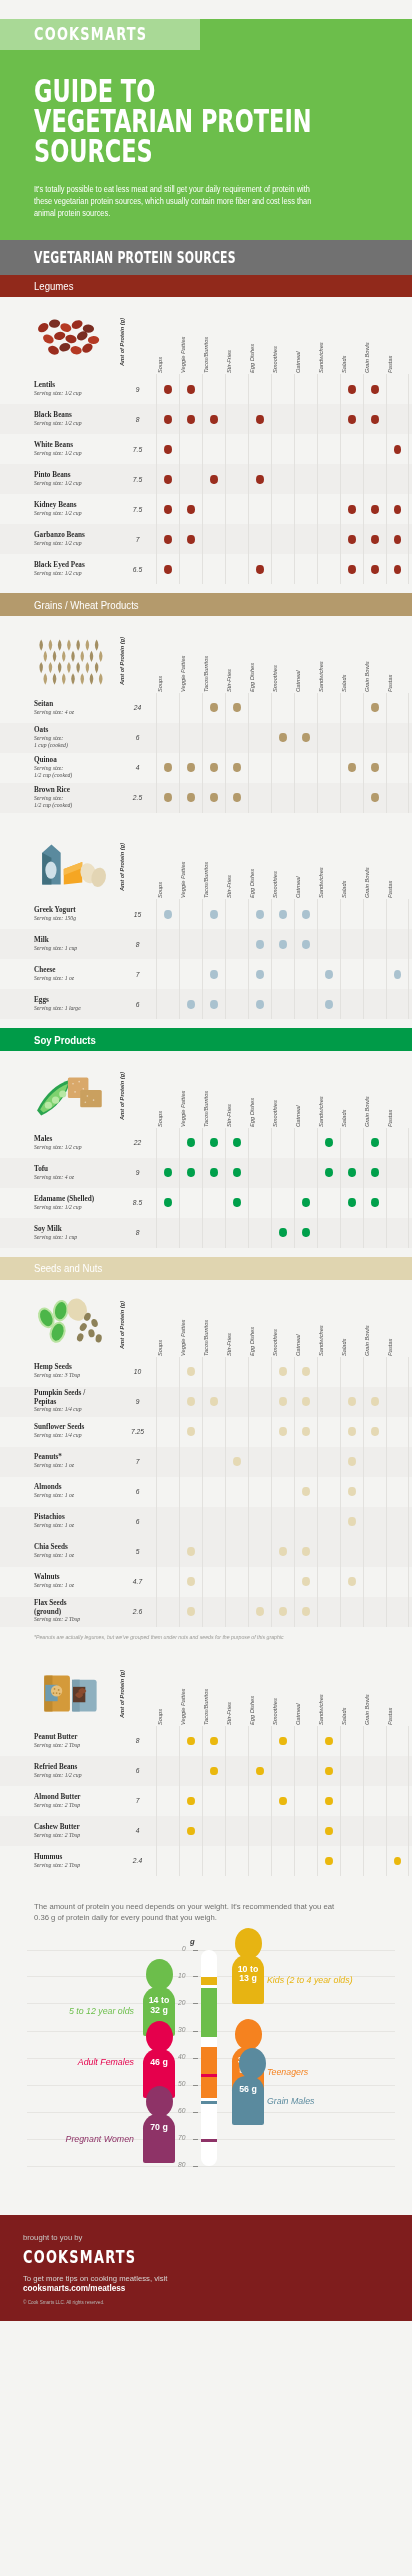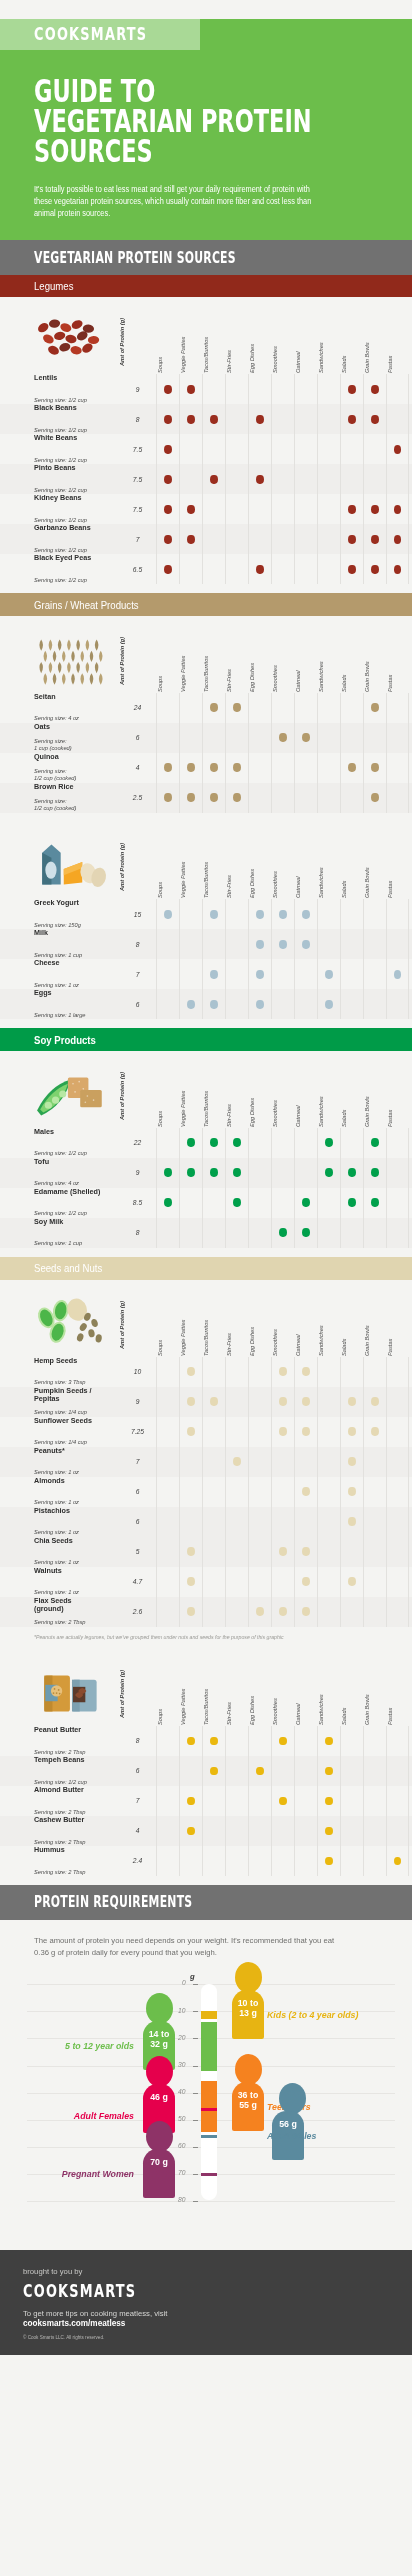--- a/index.html
+++ b/index.html
@@ -83,22 +83,23 @@
     white-space: nowrap; transform-origin: left bottom;
     transform: rotate(-90deg);
   }
 
   .trow {
     display: flex; align-items: stretch; padding-left: 34px;
     min-height: 30px; position: relative;
   }
   .trow.alt { background: #efeeec; }
   .trow .namecell {
-    width: 85px; display: flex; flex-direction: column; justify-content: space-between;
+    width: 85px; display: flex; flex-direction: column; justify-content: center;
     padding-right: 3.1px;
+    font-family: Liberation Serif, serif;
   }
   .trow .fname { font-size: 7.2px; font-weight: 700; line-height: 1.15; color: #2e2e2e; }
   .trow .fserv { font-size: 5.7px; font-style: italic; color: #4a4a4a; line-height: 1.3; margin-top: 0.5px; }
   .trow .amtcell {
     width: 37px; display: flex; align-items: center; justify-content: center;
     font-size: 6.7px; font-style: italic; color: #3d3d3d;
   }
   .trow .cells { display: flex; flex: 1; }
   .trow .cell {
     width: 23px; display: flex; align-items: center; justify-content: center;
@@ -131,24 +132,24 @@
     position: absolute; left: 190px; top: 0px;
     font-size: 7.7px; font-style: italic; font-weight: 700; color: #3d3d3d;
   }
   .person { position: absolute; }
   .person .head { border-radius: 50%; margin: 0 auto; }
   .person .body { border-radius: 14.4px 14.4px 2.1px 2.1px; margin-top: -3.1px; position: relative; }
   .person .val {
     position: absolute; left: 0; right: 0; top: 9.3px; text-align: center;
     color: #fff; font-size: 8.8px; font-weight: 700; line-height: 1.1;
   }
-  .plabel { position: absolute; font-size: 8.8px; font-style: italic; font-weight: 700; white-space: nowrap; }
+  .plabel { position: absolute; font-size: 8.8px; font-style: italic; font-weight: 400; white-space: nowrap; }
 
   
-  .footer { background: #404040; padding: 17.5px 0 15.5px 23px; }
+  .footer { background: #7f1d1d; padding: 17.5px 0 15.5px 23px; }
   .footer .bty { color: #c9c9c7; font-size: 7.7px; font-family: "Liberation Sans Narrow", "Liberation Sans", sans-serif; }
   .footer .flogo {
     font-family: "Liberation Sans Narrow", "DejaVu Sans Condensed", "Liberation Sans", sans-serif;
     color: #fff; font-size: 17.5px; font-weight: 700; letter-spacing: 1.5px;
     margin: 5.2px 0 7.2px 0; transform: scaleX(0.82); transform-origin: left center;
   }
   .footer .ftip { color: #d6d6d4; font-size: 7.7px; font-family: "Liberation Sans Narrow", "Liberation Sans", sans-serif; }
   .footer .furl { color: #fff; font-size: 8.2px; font-weight: 700; margin-top: 1px; font-family: "Liberation Sans Narrow", "Liberation Sans", sans-serif;}
   .footer .fcopy { color: #b6b6b4; font-size: 4.6px; margin-top: 7.2px; }
 </style>
@@ -1325,21 +1326,21 @@
             <div class="cell">
               <div class="dot" style="background: rgb(234, 184, 14);"></div>
             </div>
             <div class="cell"></div>
             <div class="cell"></div>
             <div class="cell"></div>
           </div>
         </div>
         <div class="trow alt">
           <div class="namecell">
-            <div class="fname">Tempeh Beans</div>
+            <div class="fname">Refried Beans</div>
             <div class="fserv">Serving size: 1/2 cup</div>
           </div>
           <div class="amtcell">6</div>
           <div class="cells">
             <div class="cell"></div>
             <div class="cell"></div>
             <div class="cell">
               <div class="dot" style="background: rgb(234, 184, 14);"></div>
             </div>
             <div class="cell"></div>
@@ -1426,23 +1427,20 @@
             <div class="cell"></div>
             <div class="cell"></div>
             <div class="cell">
               <div class="dot" style="background: rgb(234, 184, 14);"></div>
             </div>
           </div>
         </div>
       </div>
     </div>
 
-  <div class="banner-big">
-    <span>PROTEIN REQUIREMENTS</span>
-  </div>
   <div class="req-intro">The amount of protein you need depends on your weight. It's recommended that you eat 0.36 g of protein daily for every pound that you weigh.</div>
   <div class="chart" id="chart">
       <div class="gridline" style="top: 12.4px;"></div>
       <div class="tick" style="top: 7.7px; left: 182px;">0</div>
       <div class="tickmark" style="top: 12.4px; left: 193px;"></div>
       <div class="gridline" style="top: 39px;"></div>
       <div class="tick" style="top: 35px; left: 178px;">10</div>
       <div class="tickmark" style="top: 39px; left: 193px;"></div>
       <div class="gridline" style="top: 66px;"></div>
       <div class="tick" style="top: 62px; left: 178px;">20</div>
@@ -1494,28 +1492,28 @@
           <div class="val">36 to<br>55 g</div>
         </div>
       </div>
       <div class="plabel" style="color: rgb(245, 130, 31); top: 130px; left: 267px;">Teenagers</div>
       <div class="person" style="width: 32px; left: 143px; top: 84px;">
         <div class="head" style="width: 27px; height: 31px; background: rgb(229, 0, 76);"></div>
         <div class="body" style="width: 32px; height: 49px; background: rgb(229, 0, 76);">
           <div class="val">46 g</div>
         </div>
       </div>
-      <div class="plabel" style="color: rgb(229, 0, 76); top: 139px; right: 278px; text-align: left;">Adult Females</div>
-      <div class="person" style="width: 40px; left: 232px; top: 111px; margin-left: 40px;">
+      <div class="plabel" style="color: rgb(229, 0, 76); top: 120px; right: 278px; text-align: left;">Adult Females</div>
+      <div class="person" style="width: 40px; left: 232px; top: 111px;">
         <div class="head" style="width: 27px; height: 31px; background: rgb(90, 138, 158);"></div>
         <div class="body" style="width: 32px; height: 49px; background: rgb(90, 138, 158);">
           <div class="val">56 g</div>
         </div>
       </div>
-      <div class="plabel" style="color: rgb(90, 138, 158); top: 159px; left: 267px;">Adult Males</div>
+      <div class="plabel" style="color: rgb(90, 138, 158); top: 159px; left: 267px;">Grain Males</div>
       <div class="person" style="width: 32px; left: 143px; top: 149px;">
         <div class="head" style="width: 27px; height: 31px; background: rgb(142, 51, 103);"></div>
         <div class="body" style="width: 32px; height: 49px; background: rgb(142, 51, 103);">
           <div class="val">70 g</div>
         </div>
       </div>
       <div class="plabel" style="color: rgb(142, 51, 103); top: 197px; right: 278px; text-align: right;">Pregnant Women</div>
     </div>
 
   <div class="footer">

